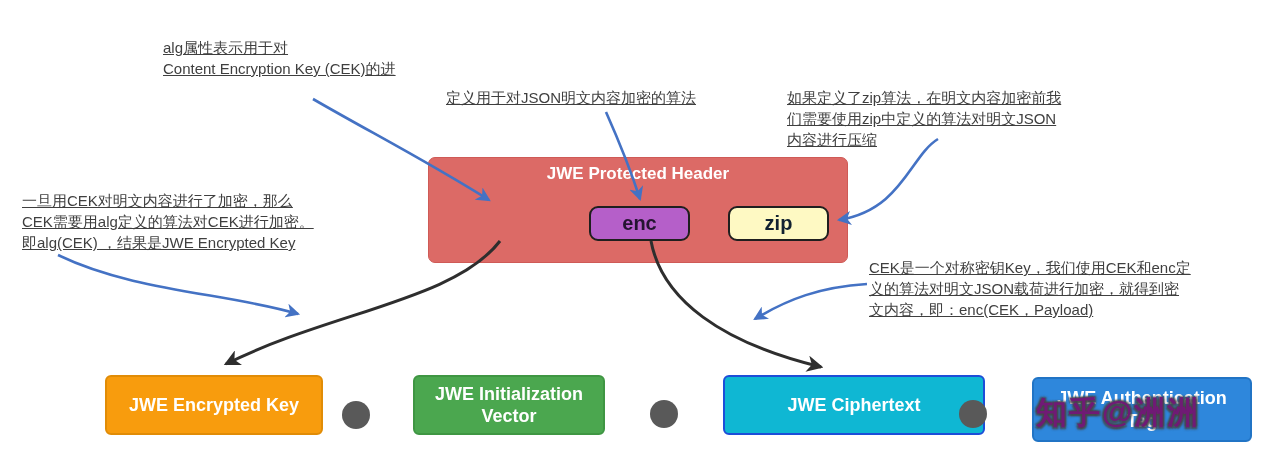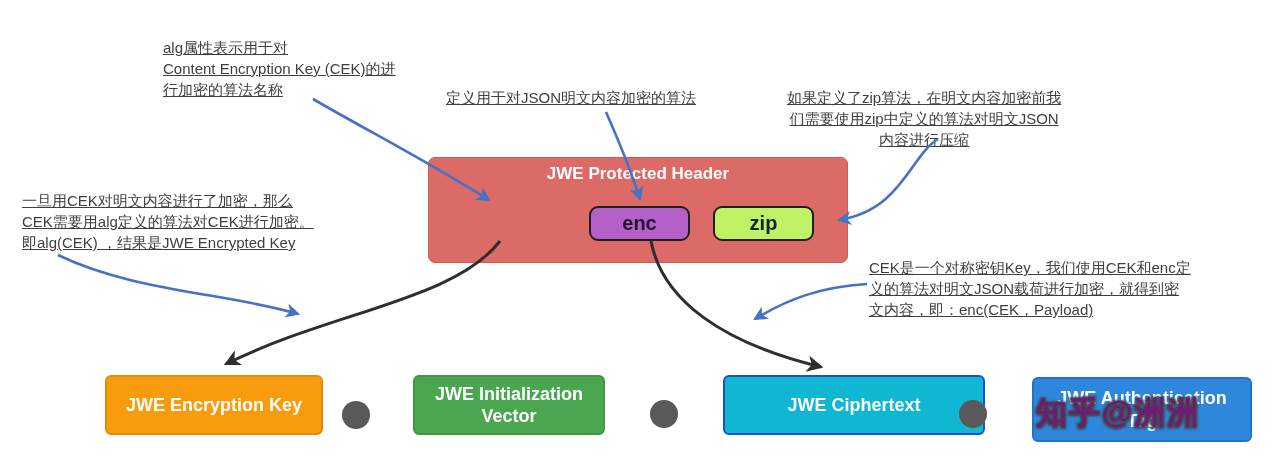--- a/index.html
+++ b/index.html
@@ -18,21 +18,21 @@
   .note {
     position: absolute;
     color: #3f3f3f;
     font-size: 15px;
     line-height: 21px;
     z-index: 3;
   }
   .note div { white-space: nowrap; text-decoration: underline; }
   .note-alg   { left: 163px; top: 37px;  }
   .note-enc   { left: 446px; top: 87px;  }
-  .note-zip   { left: 787px; top: 87px; text-align: center;  }
+  .note-zip   { left: 787px; top: 87px;  }
   .note-ekey  { left: 22px;  top: 190px; }
   .note-ciph  { left: 869px; top: 257px; }
 
   
   .header-box {
     position: absolute;
     left: 428px; top: 157px;
     width: 420px; height: 106px;
     background: #DC6A66;
     border: 1px solid #cf5a56;
@@ -55,21 +55,21 @@
     border-radius: 9px;
     display: flex;
     align-items: center;
     justify-content: center;
     font-weight: bold;
     font-size: 20px;
     color: #1d2620;
   }
   .field-alg { left: 22px;  background: #82C684; }
   .field-enc { left: 160px; background: #B55FC9; color: #241430; }
-  .field-zip { left: 284px; background: #bef264; color: #122231; }
+  .field-zip { left: 299px; background: #fef9c3; color: #122231; }
 
   
   .segment {
     position: absolute;
     top: 375px;
     height: 60px;
     border-radius: 6px;
     display: flex;
     align-items: center;
     justify-content: center;
@@ -124,21 +124,20 @@
   }
 </style>
 </head>
 <body>
 
 <div class="canvas">
 
   <div class="note note-alg">
     <div>alg属性表示用于对</div>
     <div>Content Encryption Key (CEK)的进</div>
-    <div>行加密的算法名称</div>
   </div>
 
   <div class="note note-enc">
     <div>定义用于对JSON明文内容加密的算法</div>
   </div>
 
   <div class="note note-zip">
     <div>如果定义了zip算法，在明文内容加密前我</div>
     <div>们需要使用zip中定义的算法对明文JSON</div>
     <div>内容进行压缩</div>
@@ -160,21 +159,21 @@
     <div class="header-title">JWE Protected Header</div>
     <div class="field field-enc">
       <span>enc</span>
     </div>
     <div class="field field-zip">
       <span>zip</span>
     </div>
   </div>
 
   <div class="segment seg-ekey">
-    <span>JWE Encryption Key</span>
+    <span>JWE Encrypted Key</span>
   </div>
   <div class="dot dot-1"></div>
   <div class="segment seg-iv">
     <span>JWE Initialization Vector</span>
   </div>
   <div class="dot dot-2"></div>
   <div class="segment seg-ct">
     <span>JWE Ciphertext</span>
   </div>
   <div class="dot dot-3"></div>

